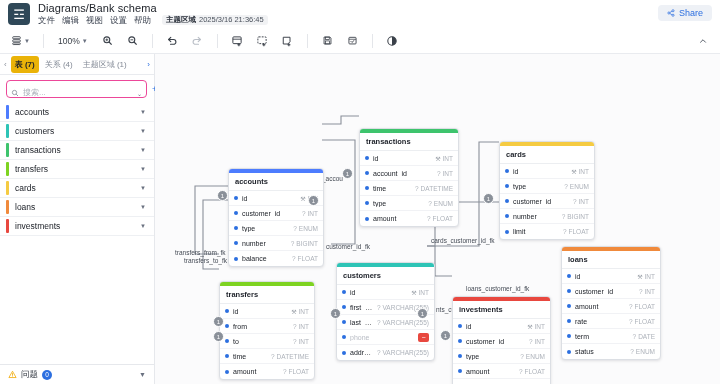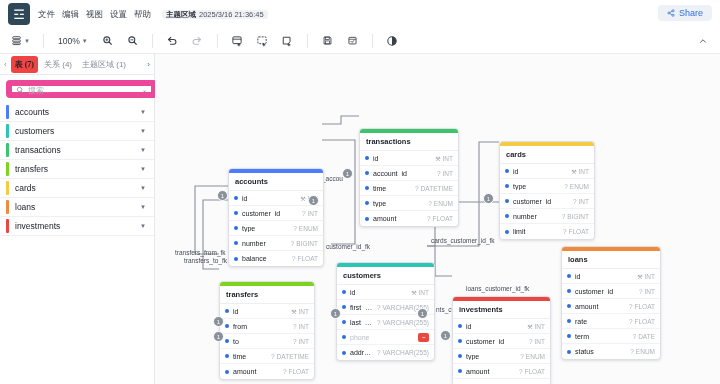--- a/index.html
+++ b/index.html
@@ -64,25 +64,25 @@
   .tabs-row {
     display: flex; align-items: center; height: 21px; border-bottom: 1px solid #e9ebef;
     padding: 0 2px; gap: 2px;
   }
   .tab-arrow { font-size: 8px; color: #8b919c; padding: 0 2px; cursor: pointer; }
   .tab-arrow.right { color: #2c6fe0; margin-left: auto; }
   .tab {
     font-size: 8px; color: #838a96; padding: 3px 4px; cursor: pointer; white-space: nowrap;
     border-radius: 3px;
   }
-  .tab.active { color: #1d2129; font-weight: bold; background: #ef4444; font-family: Liberation Serif, serif; }
+  .tab.active { color: #1d2129; font-weight: bold; background: #eab308; }
   .search-row { display: flex; align-items: center; gap: 5px; padding: 5px 6px 5px 6px; }
   .search-box {
-    flex: 1; height: 18px; border: 6px solid #ec4899; border-radius: 4px;
-    display: flex; align-items: flex-start; padding: 0 4px; gap: 4px; background: #fff;
+    flex: 1; height: 18px; border: 1px solid #ec4899; border-radius: 4px;
+    display: flex; align-items: flex-end; padding: 0 4px; gap: 4px; background: #fff;
   }
   .search-input {
     border: none; outline: none; font-size: 8px; flex: 1; color: #2b313b;
     font-family: inherit; background: transparent; min-width: 0;
   }
   .search-input::placeholder { color: #a9aeb8; }
   .add-table-btn {
     background: transparent; border: none; color: #2c6fe0; font-size: 8.5px;
     display: flex; align-items: center; gap: 2px; cursor: pointer; font-family: inherit;
     white-space: nowrap; padding: 0;
@@ -158,20 +158,21 @@
 </head>
 <body>
 
 <div class="app">
 
   <div class="titlebar">
     <div class="logo">
       <span>☲</span>
     </div>
     <div class="title-stack">
+      <div class="doc-title">Diagrams/Bank schema</div>
       <div class="menu-row">
         <span class="menu-item">文件</span>
         <span class="menu-item">编辑</span>
         <span class="menu-item">视图</span>
         <span class="menu-item">设置</span>
         <span class="menu-item">帮助</span>
         <span class="saved-chip">
           <span class="saved-label">主题区域</span>
           <span>2025/3/16 21:36:45</span>
         </span>
@@ -340,20 +341,30 @@
           <span class="tbl-name">loans</span>
           <span class="caret">▼</span>
         </div>
         <div class="tbl-item">
           <span class="tbl-swatch" style="background:#e8483f"></span>
           <span class="tbl-name">investments</span>
           <span class="caret">▼</span>
         </div>
       </div>
 
+      <div class="issues-bar">
+        <svg width="9" height="9" viewBox="0 0 16 16">
+          <path d="M8 2.2 L14.4 13.4 H1.6 Z" fill="none" stroke="#f0a800" stroke-width="1.4" stroke-linejoin="round"></path>
+          <line x1="8" y1="6.2" x2="8" y2="9.6" stroke="#f0a800" stroke-width="1.4" stroke-linecap="round"></line>
+          <circle cx="8" cy="11.4" r="0.8" fill="#f0a800"></circle>
+        </svg>
+        <span class="issues-label">问题</span>
+        <span class="issues-badge">0</span>
+        <span class="issues-caret">▼</span>
+      </div>
     </div>
 
     <div class="canvas">
 
       <svg class="edges" viewBox="0 0 565 330" preserveAspectRatio="none">
         <g fill="none" stroke="#8a9099" stroke-width="1.1">
 
           <path d="M64 200 H40 V132 H73"></path>
 
           <path d="M64 215 H48 V146 H73"></path>

